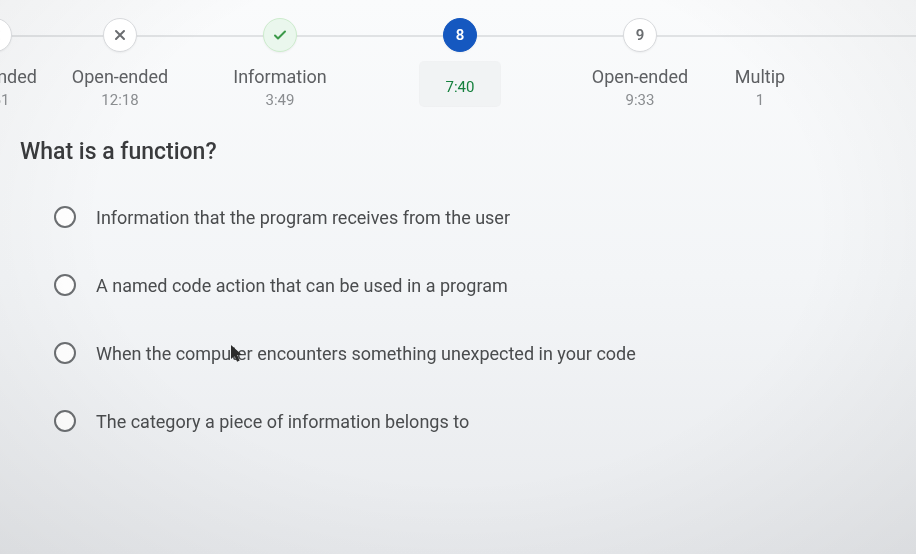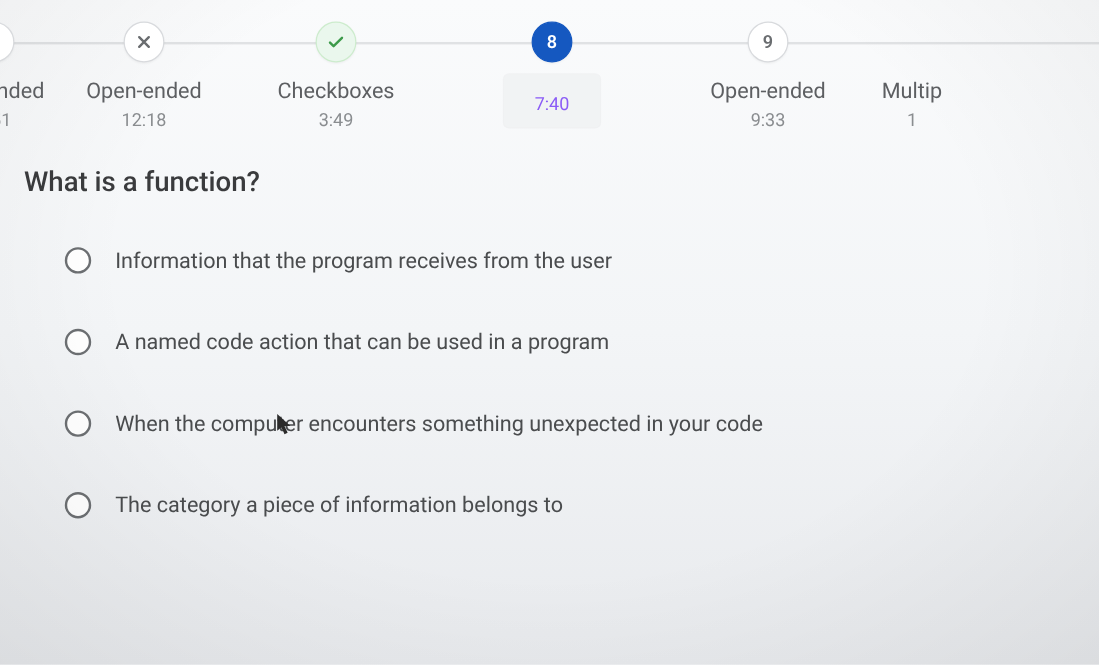--- a/index.html
+++ b/index.html
@@ -79,21 +79,21 @@
     }
 
     .step.current .card {
       background:#f1f3f4;
       border-radius:4px;
       padding:12px 26px 10px;
       margin-top:10px;
       box-shadow: 0 0 0 1px rgba(0,0,0,0.03);
     }
     .step.current .step-label { color:#404244; font-weight:500; }
-    .step.current .step-time  { color:#8b5cf6; }
+    .step.current .step-time  { color:#15803d; }
 
     
     .question {
       padding: 6px 20px 0 20px;
     }
     .question h2 {
       font-size: 23px;
       font-weight: 500;
       color: #3a3b3d;
       margin-bottom: 40px;
@@ -154,21 +154,21 @@
     <div class="step-label">Open-ended</div>
     <div class="step-time">12:18</div>
   </div>
 
   <div class="step">
     <div class="step-icon done">
       <svg viewBox="0 0 16 16">
           <path d="M3 8.5l3 3 7-7" stroke="#3c9a4a" stroke-width="2" stroke-linecap="round" stroke-linejoin="round" fill="none"></path>
         </svg>
     </div>
-    <div class="step-label">Checkboxes</div>
+    <div class="step-label">Information</div>
     <div class="step-time">3:49</div>
   </div>
 
   <div class="step current">
     <div class="step-icon active">8</div>
     <div class="card">
       <div class="step-time">7:40</div>
     </div>
   </div>
 

